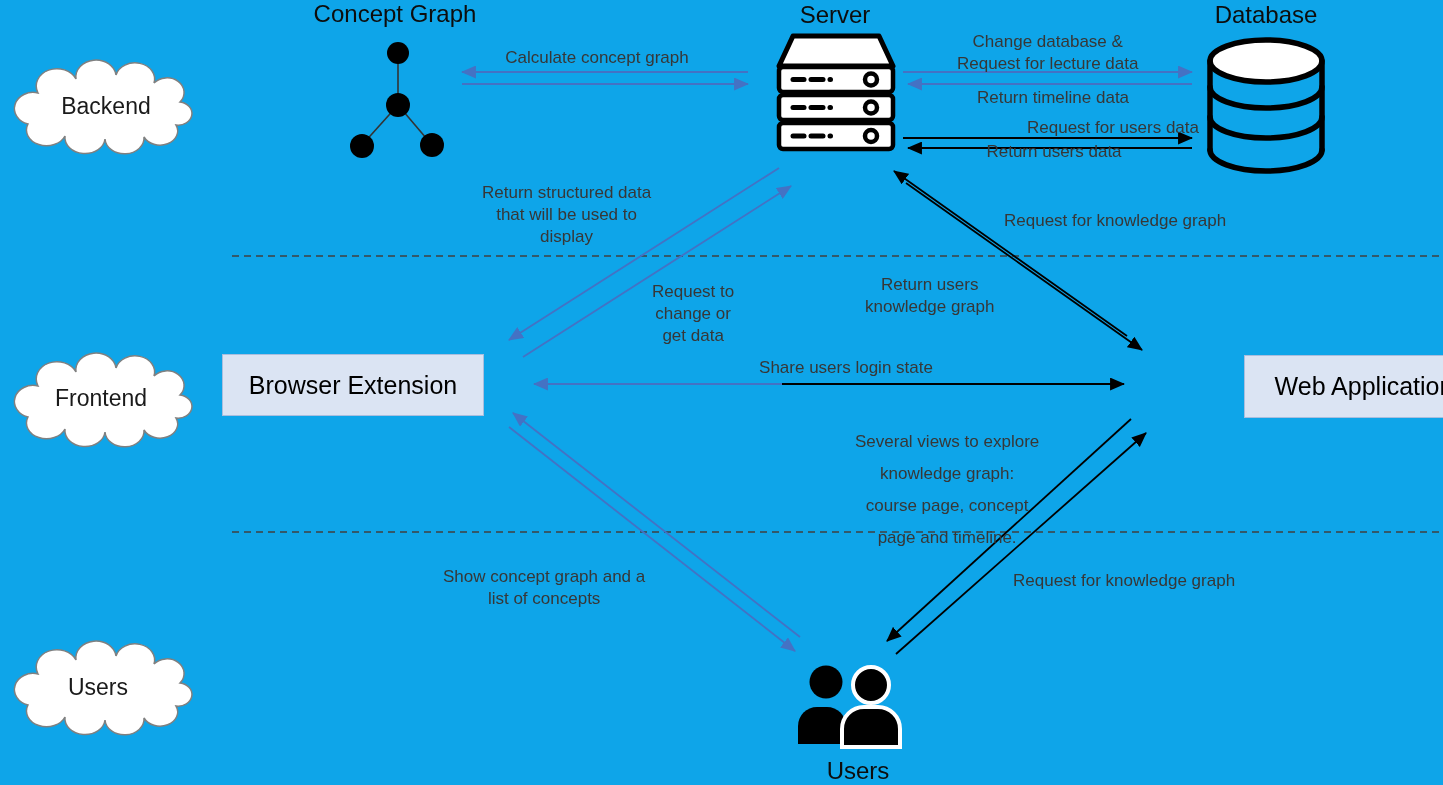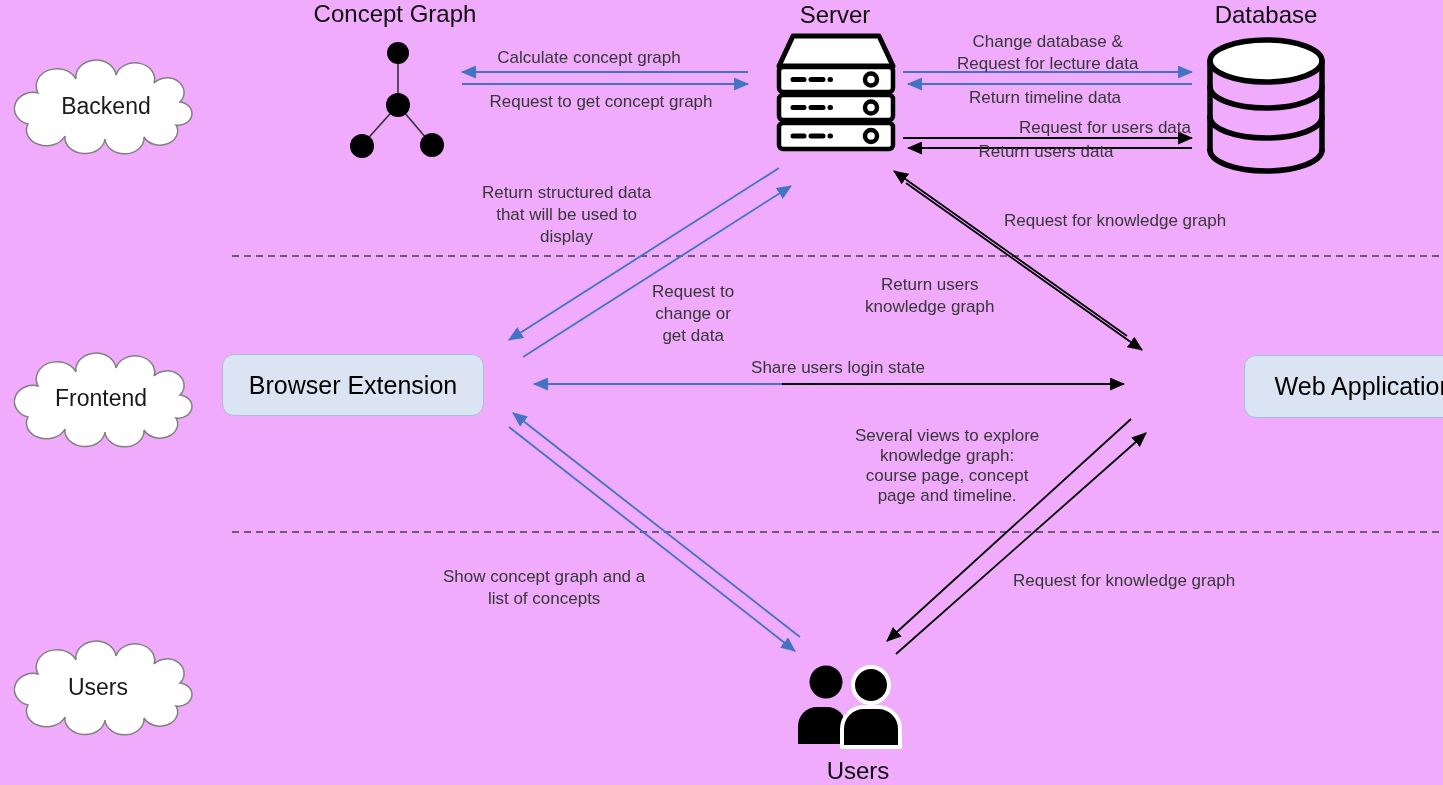--- a/index.html
+++ b/index.html
@@ -1,38 +1,38 @@
 <!DOCTYPE html>
 <html><head>
 <meta charset="utf-8">
 <style>
   html,body{margin:0;padding:0;background:#fff;}
   .canvas{
-    position:relative;width:1443px;height:785px;background:#f0abfc;
+    position:relative;width:1443px;height:785px;background:#0ea5e9;
     font-family:"Liberation Sans",sans-serif;overflow:hidden;
   }
   svg.art{position:absolute;left:0;top:0;}
   .lbl{
     position:absolute;font-size:17px;line-height:22px;color:#373737;
     white-space:pre-line;text-align:center;
   }
-  .lbl.c{transform:translateX(-50%);white-space:nowrap;text-align:center;}
-  .lbl.lh24{line-height:20px;}
+  .lbl.c{transform:translateX(-50%);white-space:nowrap;text-align:center;margin-left:8px;}
+  .lbl.lh24{line-height:32px;}
   .title{
     position:absolute;font-size:24px;color:#0d0d0d;transform:translateX(-50%);
     white-space:nowrap;
   }
   .cloud-text{
     position:absolute;font-size:23px;color:#1a1a1a;transform:translateX(-50%);
     white-space:nowrap;
     text-align:right;
   }
   .node-box{
     position:absolute;display:flex;align-items:center;justify-content:center;
-    background:#dbe4f3;border:1.5px solid #a9bede;border-radius:12px;
+    background:#dbe4f3;border:1.5px solid #a9bede;border-radius:0;
     font-size:25px;color:#000;
   }
 </style>
 </head>
 <body>
 
 <div class="canvas">
 
   <svg class="art" width="1443" height="785" viewBox="0 0 1443 785">
     <defs>
@@ -146,21 +146,20 @@
   <div class="cloud-text" style="left:98px;top:674px">Users</div>
 
   <div class="node-box" style="left:222px;top:354px;width:260px;height:60px">
     <span>Browser Extension</span>
   </div>
   <div class="node-box" style="left:1244px;top:355px;width:238px;height:61px">
     <span>Web Application</span>
   </div>
 
   <div class="lbl c" style="left:589px;top:47px">Calculate concept graph</div>
-  <div class="lbl c" style="left:601px;top:91px">Request to get concept graph</div>
   <div class="lbl" style="left:957px;top:31px">Change database &amp;
 Request for lecture data</div>
   <div class="lbl c" style="left:1045px;top:87px">Return timeline data</div>
   <div class="lbl c" style="left:1105px;top:117px">Request for users data</div>
   <div class="lbl c" style="left:1046px;top:141px">Return users data</div>
   <div class="lbl" style="left:652px;top:281px">Request to
 change or
 get data</div>
   <div class="lbl" style="left:482px;top:182px">Return structured data
 that will be used to

